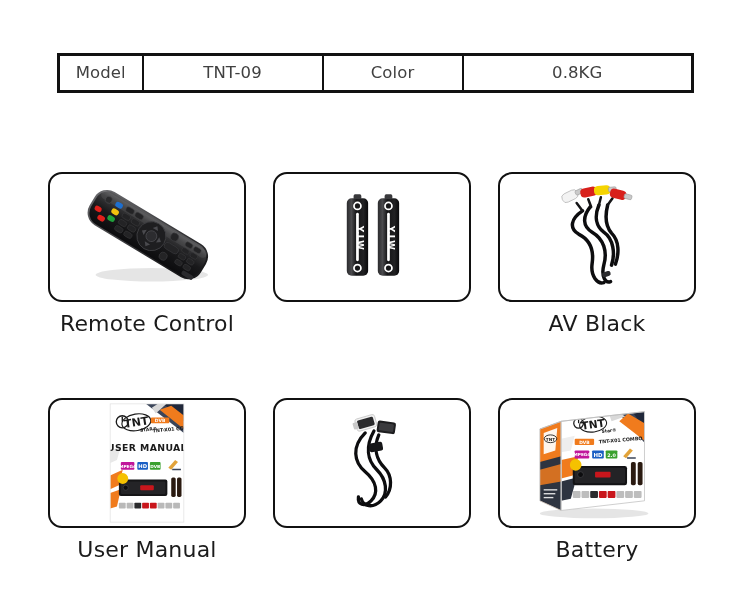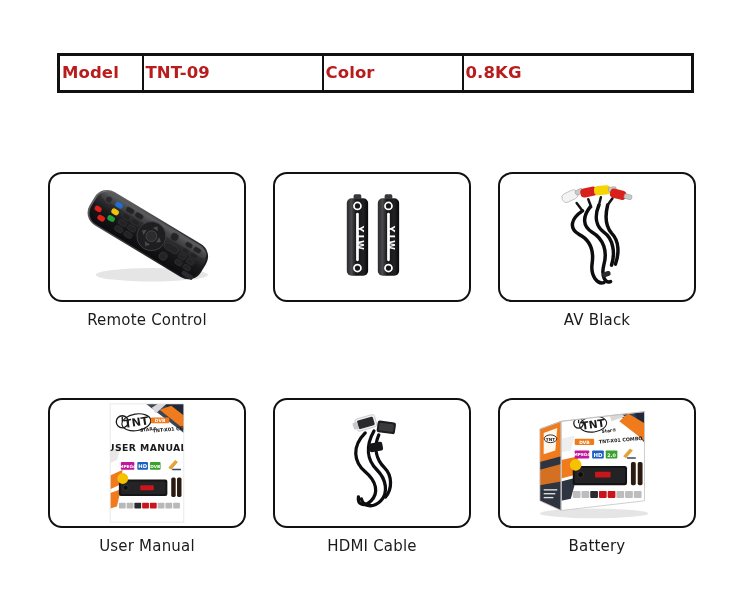--- a/index.html
+++ b/index.html
@@ -27,29 +27,28 @@
   }
   table.spec-table {
     border-collapse: collapse;
     width: 100%;
     table-layout: fixed;
     border: 3px solid #111111;
   }
   table.spec-table td {
     border: 2px solid #111111;
     height: 34px;
-    text-align: left;
+    text-align: center;
     vertical-align: middle;
     font-size: 16.5px;
     line-height: 1.1;
-    color: #b91c1c;
+    color: #404040;
     letter-spacing: 0.1px;
     padding: 0 2px;
     white-space: nowrap;
-    font-weight: bold;
   }
   col.c1 { width: 84px; }
   col.c2 { width: 180px; }
   col.c3 { width: 140px; }
   col.c4 { width: 230px; }
 
   
   .grid {
     position: absolute;
     left: 48px;
@@ -70,21 +69,21 @@
     height: 130px;
     box-sizing: border-box;
     border: 2.2px solid #111111;
     border-radius: 14px;
     background: #ffffff;
     position: relative;
     overflow: hidden;
   }
   .card-label {
     text-align: center;
-    font-size: 15px;
+    font-size: 22px;
     color: #1b1b1b;
     margin-top: 9px;
     letter-spacing: 0.2px;
     line-height: 1.2;
     height: 22px;
   }
   .art {
     position: absolute;
     inset: 0;
   }
@@ -362,21 +361,20 @@
               <rect x="80" y="19" width="5" height="7" rx="1" fill="#c9c9c9"></rect>
             </g>
             <g transform="rotate(8 112 30)">
               <rect x="104" y="22" width="19" height="12" rx="2.2" fill="#1d1d1f"></rect>
               <rect x="106" y="24" width="15" height="8" rx="1.2" fill="#3a3a3d"></rect>
             </g>
             <rect x="96" y="44" width="14" height="9" rx="2" fill="#161618" transform="rotate(-10 103 48)"></rect>
           </svg>
         </div>
       </div>
-      <div class="card-label">HDMI Cable</div>
     </div>
 
     <div class="cell">
       <div class="card">
         <div class="art">
           <svg viewBox="0 0 198 130" xmlns="http://www.w3.org/2000/svg">
             <defs>
               <clipPath id="cbFront">
                   <path d="M62 22 L148 12 L148 104 L62 114 Z"></path>
                 </clipPath>

